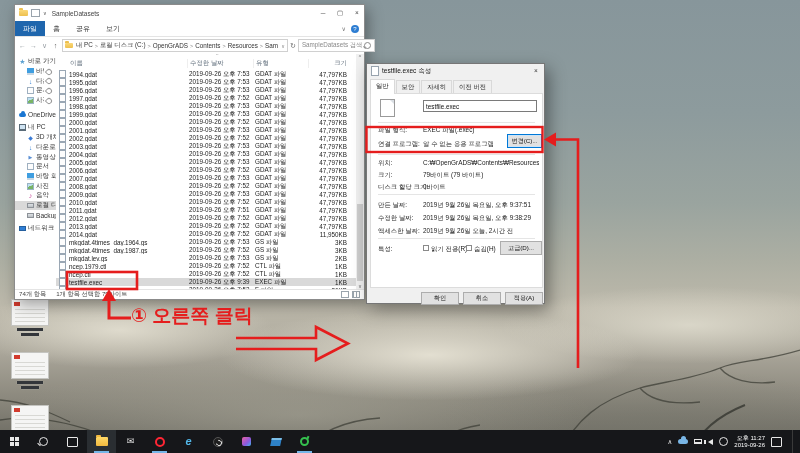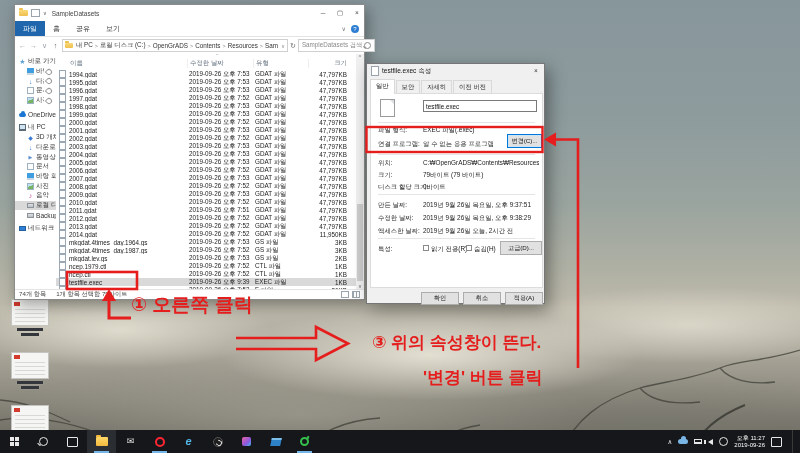--- a/index.html
+++ b/index.html
@@ -734,23 +734,21 @@
 
   <svg class="annot" width="800" height="453" viewBox="0 0 800 453">
     <rect x="67" y="272" width="70" height="17" fill="none" stroke="#e51d1d" stroke-width="2.6"></rect>
     <path d="M131,318 H109 V299" fill="none" stroke="#e51d1d" stroke-width="3"></path>
     <polygon points="109,289 102,301 116,301" fill="#e51d1d"></polygon>
     <path d="M236,338 H316 V327 L348,343.5 L316,360 V349 H236" fill="none" stroke="#e51d1d" stroke-width="2.6"></path>
     <rect x="366.5" y="127" width="176" height="25" fill="none" stroke="#e51d1d" stroke-width="2.4"></rect>
     <path d="M578,368 V139.5 H552" fill="none" stroke="#e51d1d" stroke-width="2.6"></path>
     <polygon points="544,139.5 556,132.5 556,146.5" fill="#e51d1d"></polygon>
   </svg>
-  <div class="antext an19" style="left:131px;top:292px;text-align:right;">① 오른쪽 클릭</div>
-  <div class="antext an17" style="left:372px;top:331px;">③ 위의 속성창이 뜬다.</div>
-  <div class="antext an17" style="left:423px;top:366px;">'변경' 버튼 클릭</div>
+  <div class="antext an19" style="left:131px;top:303px;text-align:right;">① 오른쪽 클릭</div>
 
   <div class="taskbar">
     <span class="tb">
         <span class="twin">
           <i></i>
           <i></i>
           <i></i>
           <i></i>
         </span>
       </span>

